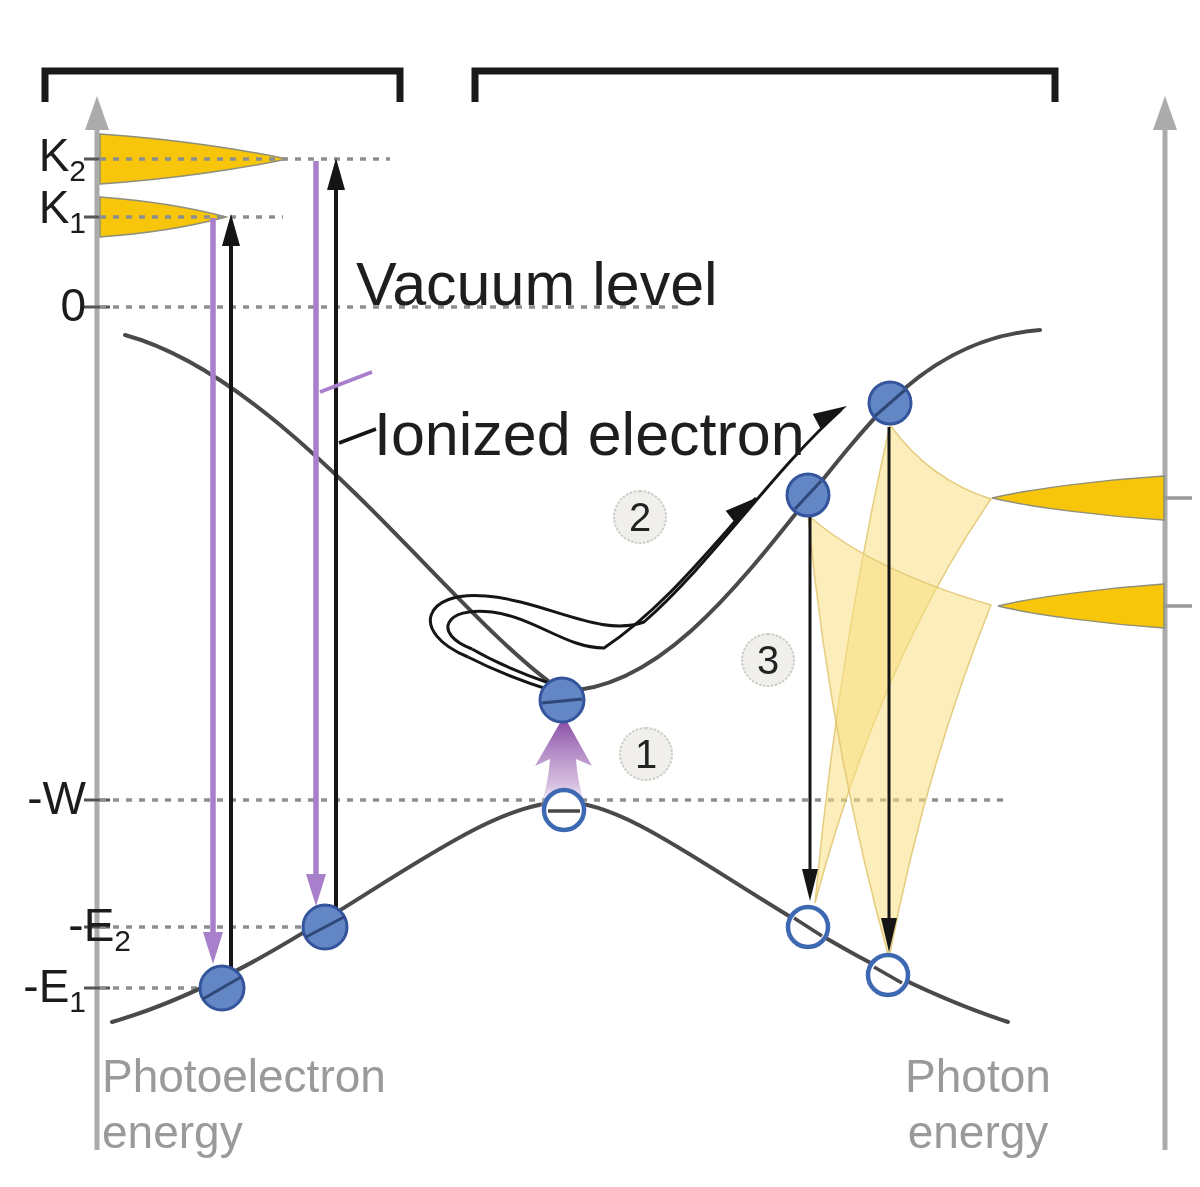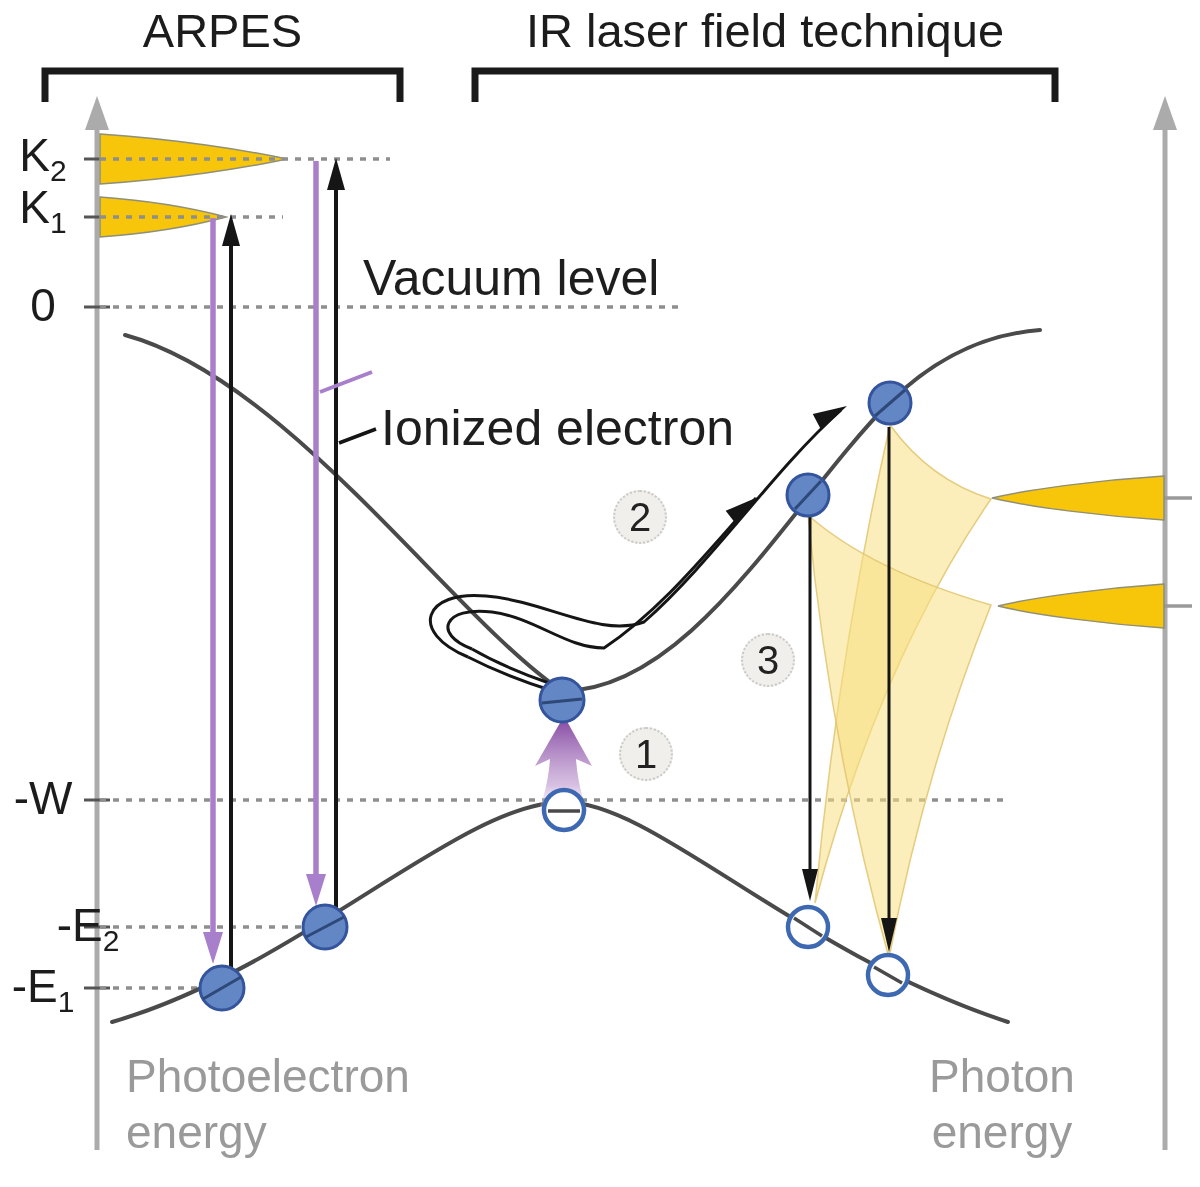--- a/index.html
+++ b/index.html
@@ -1,25 +1,25 @@
 <!DOCTYPE html>
 <html><head>
 <meta charset="utf-8">
 <style>
   html,body{margin:0;padding:0;background:#fff;}
   body{font-family:"Liberation Sans","DejaVu Sans",sans-serif;}
   #stage{position:relative;width:1200px;height:1187px;background:#fff;overflow:hidden;}
   #gfx{position:absolute;left:0;top:0;width:1200px;height:1187px;}
   .lbl{position:absolute;color:#1e1e1e;line-height:1.05;white-space:nowrap;}
   .title{font-size:47px;text-align:center;color:#1c1c1c;}
-  .axis-lab{font-size:46px;text-align:center;width:86px;left:0;color:#1c1c1c;}
+  .axis-lab{font-size:46px;text-align:right;width:86px;left:0;color:#1c1c1c;}
   .axis-lab .sub{font-size:30px;position:relative;top:10px;}
-  .ann{font-size:50px;margin-left:7px;}
+  .ann{font-size:61px;}
   .purple-text{color:#A87FCB;}
-  .caption{font-size:46px;color:#9A9A9A;line-height:1.22;white-space:pre-line;margin-left:24px;}
+  .caption{font-size:46px;color:#9A9A9A;line-height:1.22;white-space:pre-line;}
   .badge{position:absolute;width:54px;height:54px;border-radius:50%;
          background:#F0EFEC;border:2px dotted #c8c8c4;box-sizing:border-box;
          display:flex;align-items:center;justify-content:center;
          font-size:40px;color:#222;}
 </style>
 </head>
 <body>
 
 <div id="stage">
 
@@ -135,22 +135,20 @@
       <line x1="875" y1="416" x2="905" y2="390"></line>
     </g>
 
     <line x1="320" y1="392" x2="372" y2="372" stroke="#A87FCB" stroke-width="4"></line>
     <line x1="339" y1="443" x2="376" y2="429" stroke="#151515" stroke-width="3.5"></line>
 
     <path d="M45,102 L45,71 L400,71 L400,102" fill="none" stroke="#1A1A1A" stroke-width="7"></path>
     <path d="M475,102 L475,71 L1055,71 L1055,102" fill="none" stroke="#1A1A1A" stroke-width="7"></path>
   </svg>
 
-  <div class="lbl title" style="left:45px;top:6px;width:355px;">ARPES</div>
-  <div class="lbl title" style="left:475px;top:6px;width:580px;">IR laser field technique</div>
 
   <div class="lbl axis-lab" style="top:131px;"><span>K</span><span class="sub">2</span></div>
   <div class="lbl axis-lab" style="top:183px;"><span>K</span><span class="sub">1</span></div>
   <div class="lbl axis-lab" style="top:281px;"><span>0</span></div>
   <div class="lbl axis-lab" style="top:774px;"><span>-W</span></div>
   <div class="lbl axis-lab" style="top:901px;padding-left:45px;"><span>-E</span><span class="sub">2</span></div>
   <div class="lbl axis-lab" style="top:962px;"><span>-E</span><span class="sub">1</span></div>
 
   <div class="lbl ann" style="left:356px;top:252px;">Vacuum level</div>
   <div class="lbl ann" style="left:374px;top:402px;">Ionized electron</div>

